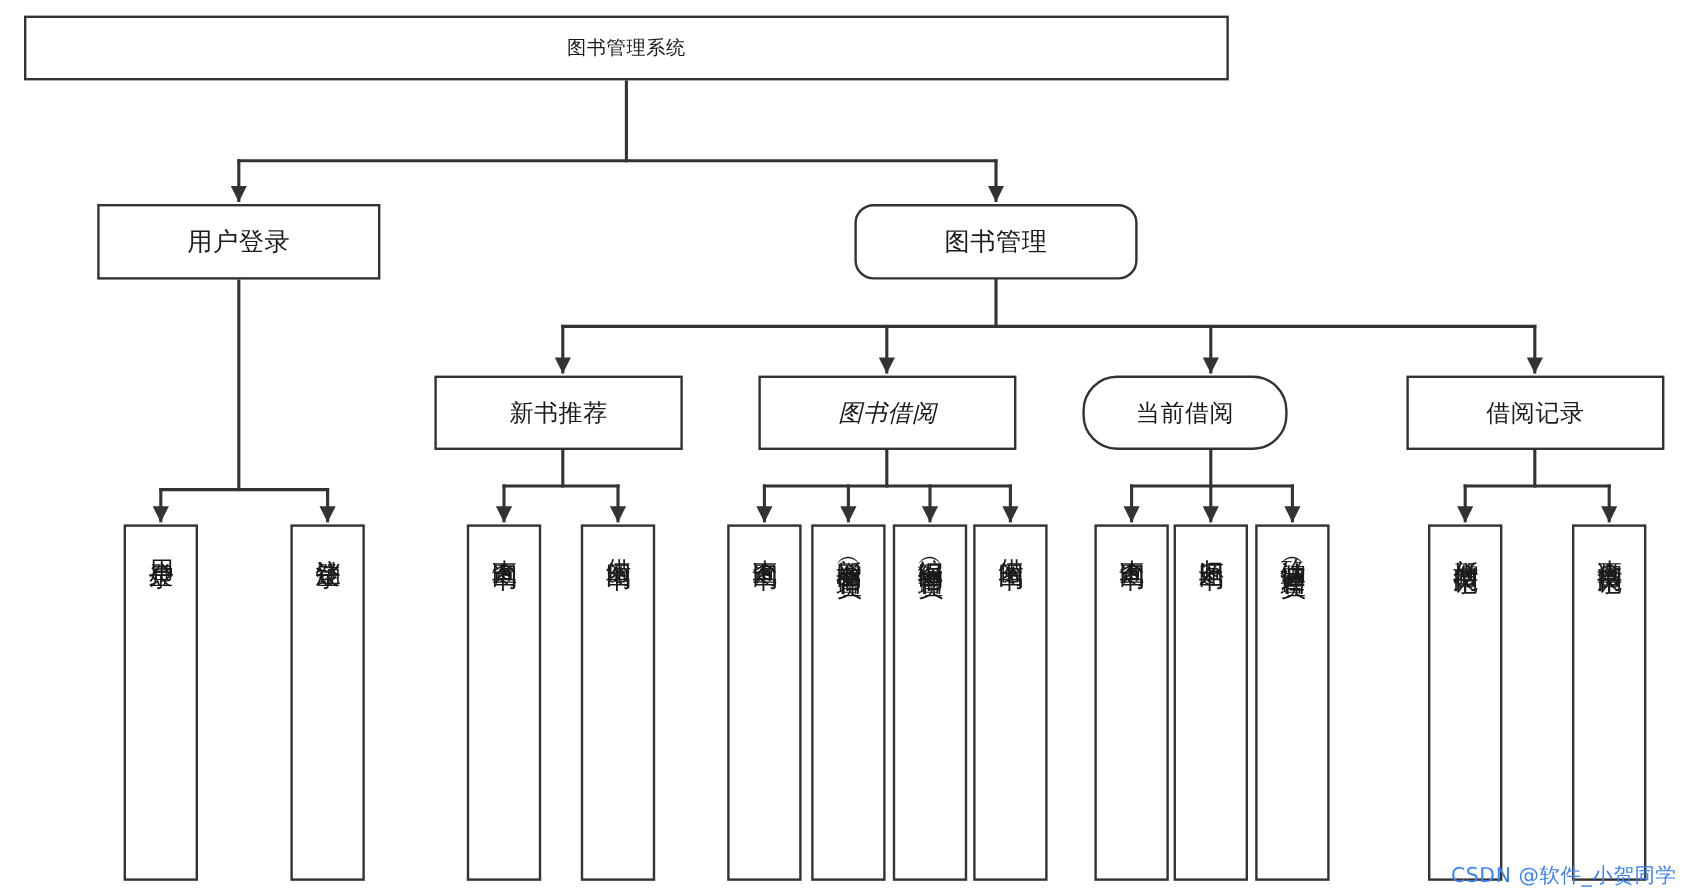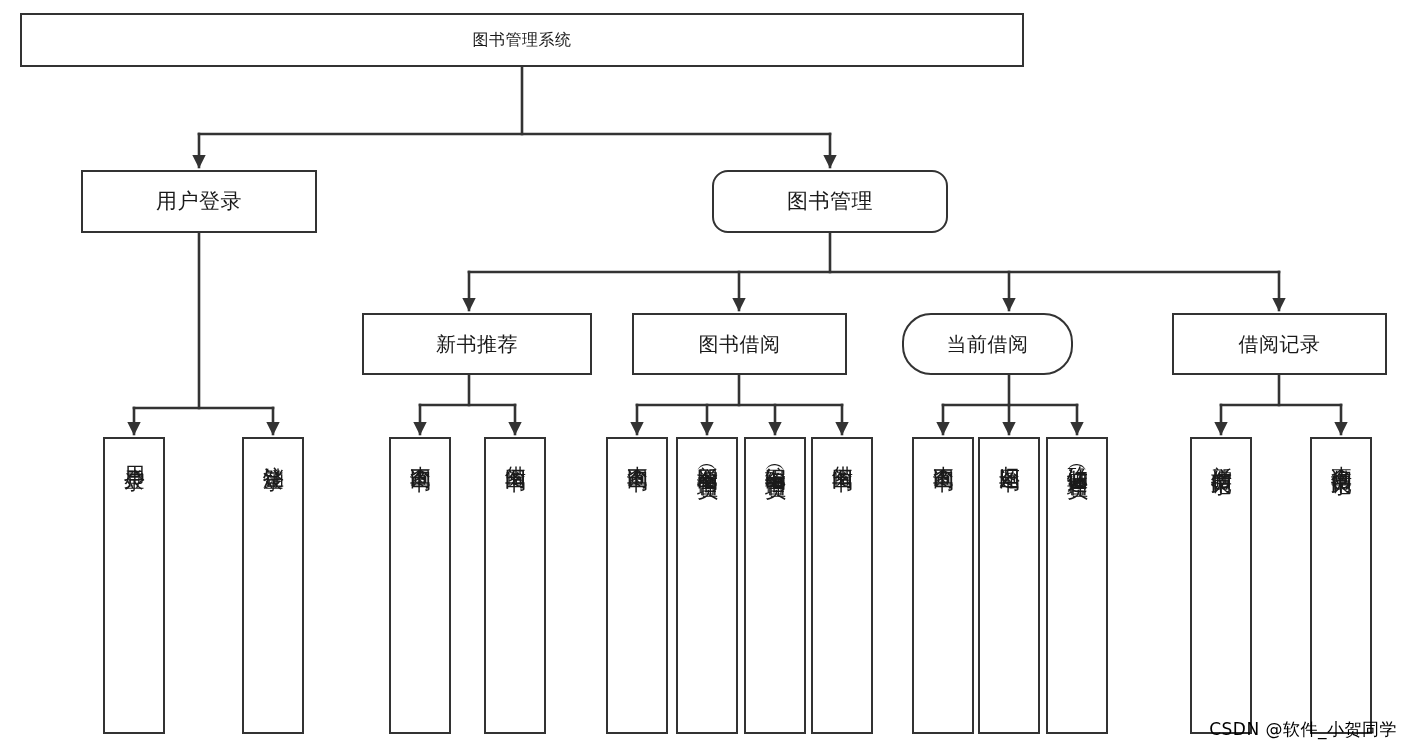--- a/index.html
+++ b/index.html
@@ -65,21 +65,21 @@
   .node-leaf {
     align-items: flex-start;
     justify-content: center;
     padding-top: 6px;
   }
   .watermark {
     position: absolute;
     right: 8px;
     bottom: 6px;
     font-size: 17px;
-    color: #000000;
+    color: #3b82f6;
     letter-spacing: 0.5px;
     white-space: nowrap;
   }
 </style>
 </head>
 <body>
 
 <div id="canvas">
 
   <svg id="wires" viewBox="0 0 1405 747">
@@ -139,25 +139,25 @@
   </div>
 
   <div class="node node-l1" style="left:81px; top:170px; width:236px; height:63px;">
     <span class="label">用户登录</span>
   </div>
 
   <div class="node node-l1" style="left:712px; top:170px; width:236px; height:63px;border-radius:16px;">
     <span class="label">图书管理</span>
   </div>
 
-  <div class="node node-l2" style="left:362px; top:313px; width:230px; height:62px;">
+  <div class="node node-l2" style="left:362px; top:313px; width:207px; height:62px;">
     <span class="label">新书推荐</span>
   </div>
 
-  <div class="node node-l2" style="left:632px; top:313px; width:215px; height:62px;">
+  <div class="node node-l2" style="left:632px; top:313px; width:215px; height:62px;font-style:italic;">
     <span class="label">图书借阅</span>
   </div>
 
   <div class="node node-l2" style="left:902px; top:313px; width:171px; height:62px;border-radius:29px;">
     <span class="label">当前借阅</span>
   </div>
 
   <div class="node node-l2" style="left:1172px; top:313px; width:215px; height:62px;">
     <span class="label">借阅记录</span>
   </div>

